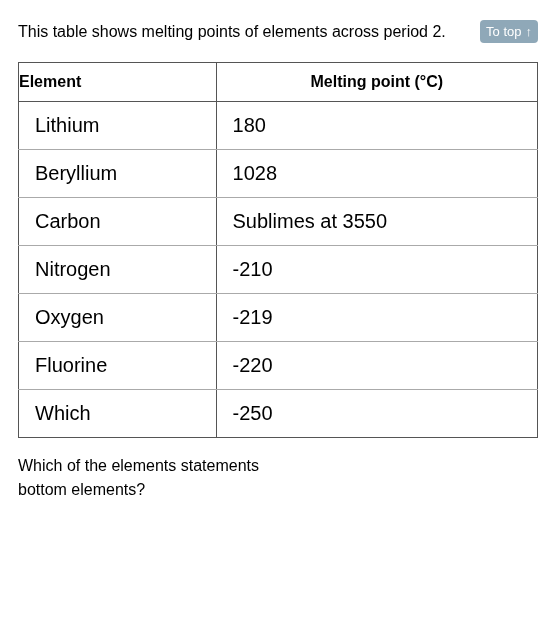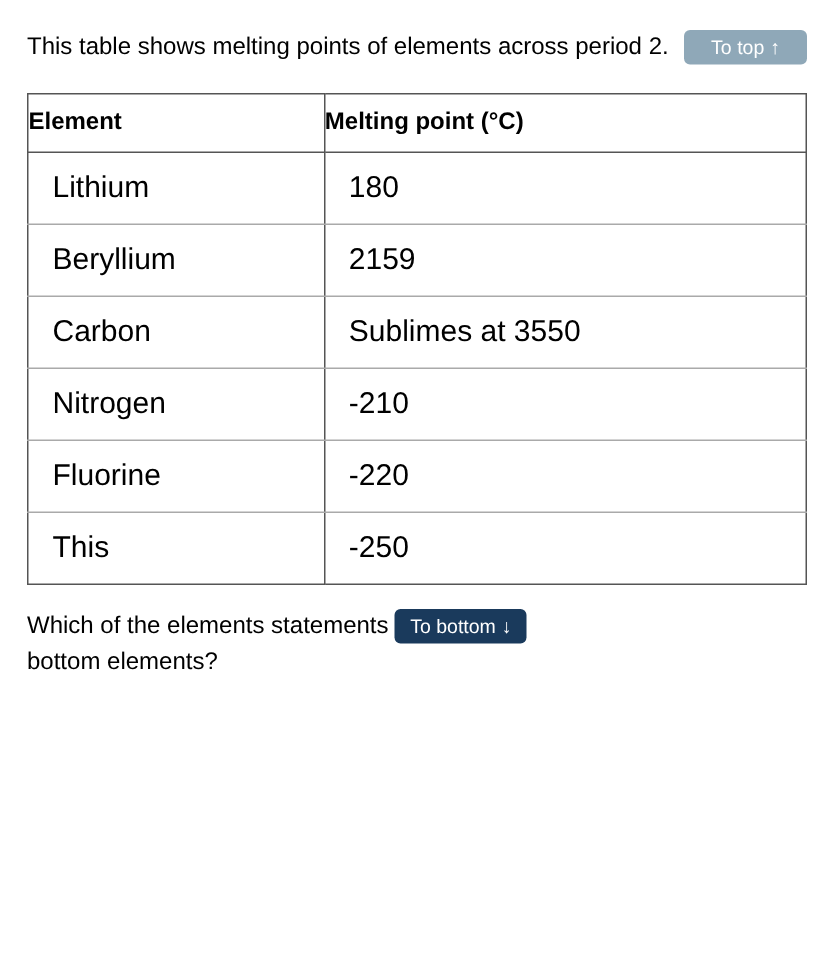--- a/index.html
+++ b/index.html
@@ -26,21 +26,21 @@
       position: relative;
     }
 
     .to-top-btn {
       position: absolute;
       right: 0;
       top: 0;
       background: #8fa8b8;
       color: #ffffff;
       font-size: 13px;
-      padding: 4px 18px;
+      padding: 4px 6px;
       border-radius: 4px;
       display: inline-flex;
       align-items: center;
       gap: 4px;
       cursor: pointer;
       border: none;
       white-space: nowrap;
     }
 
     .to-top-btn .arrow {
@@ -56,20 +56,21 @@
     th {
       border: 1.5px solid #555;
       padding: 10px 0;
       text-align: left;
       font-weight: bold;
       font-size: 16px;
       background: #ffffff;
     }
 
     th:last-child {
+      text-align: center;
     }
 
     td {
       border-bottom: 1px solid #aaa;
       border-left: 1.5px solid #555;
       border-right: 1.5px solid #555;
       padding: 12px 16px;
       font-size: 20px;
     }
 
@@ -128,42 +129,42 @@
       <th>Melting point (°C)</th>
     </tr>
   </thead>
   <tbody id="table-body">
   <tr>
         <td>Lithium</td>
         <td>180</td>
       </tr>
       <tr>
         <td>Beryllium</td>
-        <td>2159</td>
+        <td>1028</td>
       </tr>
       <tr>
         <td>Carbon</td>
         <td>Sublimes at 3550</td>
       </tr>
       <tr>
         <td>Nitrogen</td>
         <td>-210</td>
       </tr>
       <tr>
+        <td>Oxygen</td>
+        <td>-219</td>
+      </tr>
+      <tr>
         <td>Fluorine</td>
         <td>-220</td>
       </tr>
       <tr>
-        <td>This</td>
+        <td>Which</td>
         <td>-250</td>
       </tr>
     </tbody>
 </table>
 
 <div class="bottom-text">
   <span>Which of the elements statements</span>
-  <button class="to-bottom-btn">
-    <span>To bottom</span>
-    <span class="arrow">↓</span>
-  </button>
   <br>
   <span>bottom elements?</span>
 </div>
 
 </body></html>

